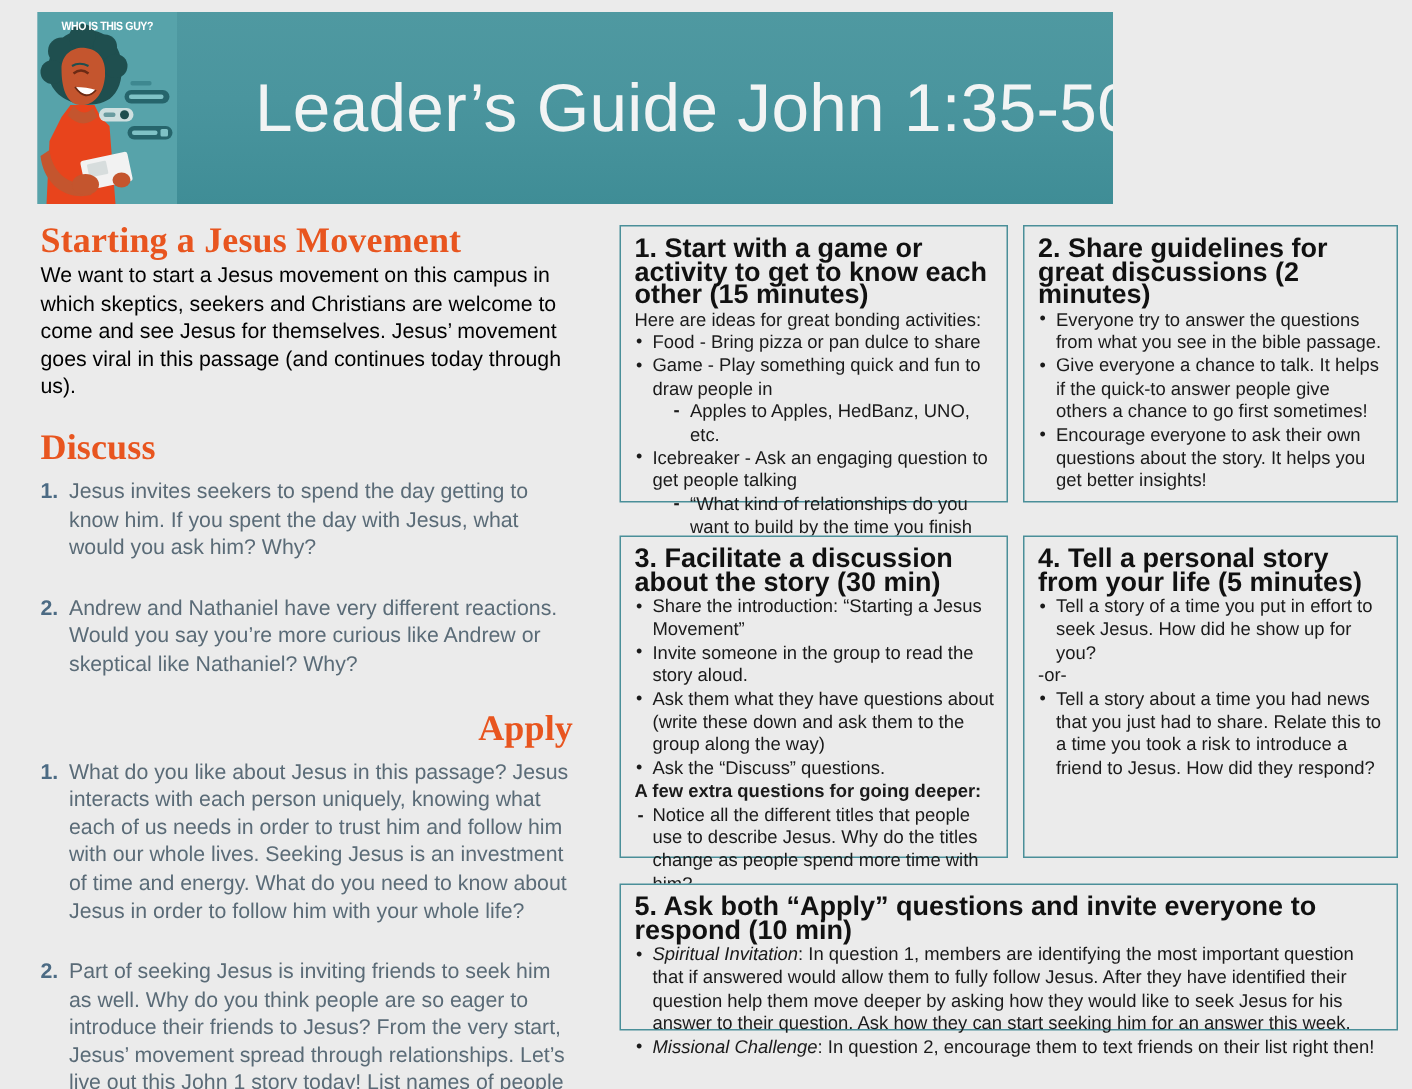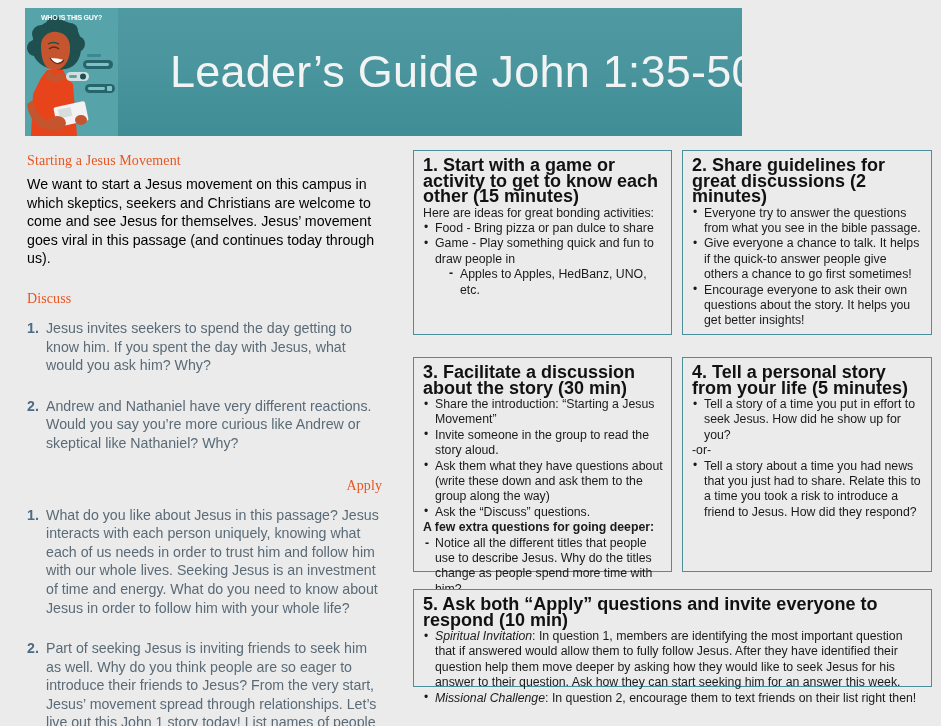--- a/index.html
+++ b/index.html
@@ -62,23 +62,23 @@
 
   
   .left-col {
     position: absolute;
     left: 27px;
     top: 150px;
     width: 355px;
   }
   .sec-head {
     font-family: "Liberation Serif", serif;
-    font-weight: normal;
+    font-weight: bold;
     color: #e8551f;
-    font-size: 14px;
+    font-size: 24px;
     line-height: 22px;
     margin: 0 0 3px 0;
     letter-spacing: 0.1px;
   }
   .sec-head.apply  { margin-top: 22px; text-align: right; }
   .sec-head.discuss{ margin-top: 20px; }
   .intro-para {
     color: #000000;
     font-size: 14.2px;
     line-height: 18.6px;
@@ -262,20 +262,26 @@
   <ul class="bul">
     <li>
       <span>Food - Bring pizza or pan dulce to share</span>
     </li>
     <li>
       <span>Game - Play something quick and fun to draw people in</span>
       <ul class="sub">
         <li>Apples to Apples, HedBanz, UNO, etc.</li>
       </ul>
     </li>
+    <li>
+      <span>Icebreaker - Ask an engaging question to get people talking</span>
+      <ul class="sub">
+        <li>“What kind of relationships do you want to build by the time you finish college?”</li>
+      </ul>
+    </li>
   </ul>
 </div>
 
 <div class="box" id="box2">
   <p class="box-title">2. Share guidelines for great discussions (2 minutes)</p>
   <ul class="bul">
     <li>Everyone try to answer the questions from what you see in the bible passage.</li>
     <li>Give everyone a chance to talk. It helps if the quick-to answer people give others a chance to go first sometimes!</li>
     <li>Encourage everyone to ask their own questions about the story. It helps you get better insights!</li>
   </ul>

